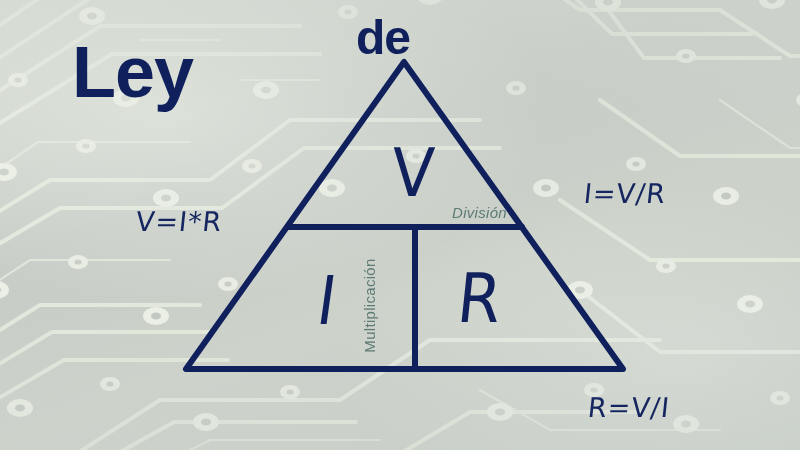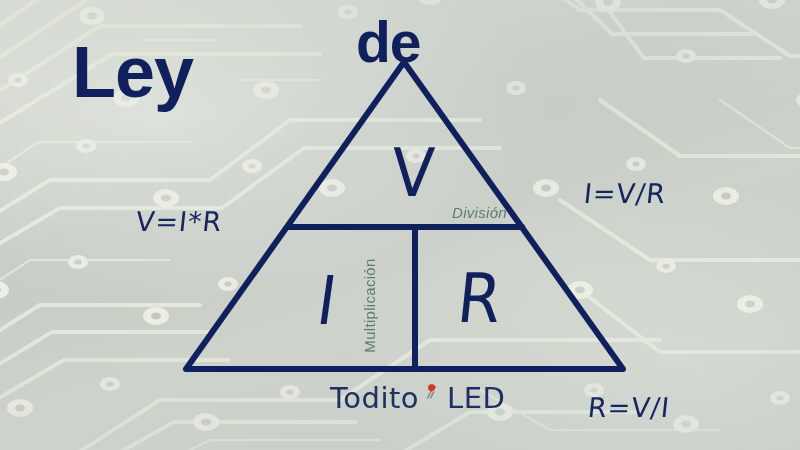--- a/index.html
+++ b/index.html
@@ -48,21 +48,21 @@
   
   .title-word {
     position: absolute;
     font-weight: bold;
     letter-spacing: -1px;
     line-height: 1;
     white-space: nowrap;
     color: #10205c;
   }
   #title-ley  { left: 72px;  top: 36px;  font-size: 72px; }
-  #title-de   { left: 356px; top: 14px;  font-size: 57px; }
+  #title-de   { left: 356px; top: 14px;  font-size: 48px; }
   #title-ohm  { left: 508px; top: 36px;  font-size: 72px; }
 
   
   .diagram {
     position: absolute;
     left: 0; top: 0;
     width: 800px; height: 450px;
     pointer-events: none;
   }
 
@@ -254,26 +254,14 @@
   <div class="var-letter" id="var-i" style="color: rgb(16, 32, 92);">I</div>
   <div class="var-letter" id="var-r" style="color: rgb(16, 32, 92);">R</div>
 
   <div class="op-label" id="op-division" style="color: rgb(93, 122, 117); font-style: italic;">División</div>
   <div class="op-label" id="op-multiplicacion" style="color: rgb(93, 122, 117);">Multiplicación</div>
 
   <div class="formula" id="f-vir" style="color: rgb(20, 37, 96);">V=I*R</div>
   <div class="formula" id="f-ivr" style="color: rgb(20, 37, 96);">I=V/R</div>
   <div class="formula" id="f-rvi" style="color: rgb(20, 37, 96);">R=V/I</div>
 
-  <div id="brand">
-    <span class="brand-word">Todito</span>
-    <span id="brand-led-icon">
-      <svg viewBox="0 0 22 26" width="22" height="26">
-        <path d="M7 3 Q11 0 14 4 L9.5 9 Q6 7 7 3 Z" fill="#d8352a"></path>
-        <ellipse cx="9.6" cy="4.6" rx="3.6" ry="3.4" fill="#d8352a"></ellipse>
-        <line x1="9" y1="8.4" x2="5.2" y2="15.5" stroke="#7f8a8a" stroke-width="1.5"></line>
-        <line x1="12" y1="8.4" x2="8.4" y2="15.5" stroke="#7f8a8a" stroke-width="1.5"></line>
-      </svg>
-    </span>
-    <span class="brand-word">LED</span>
-  </div>
 
 </div>
 
 </body></html>

